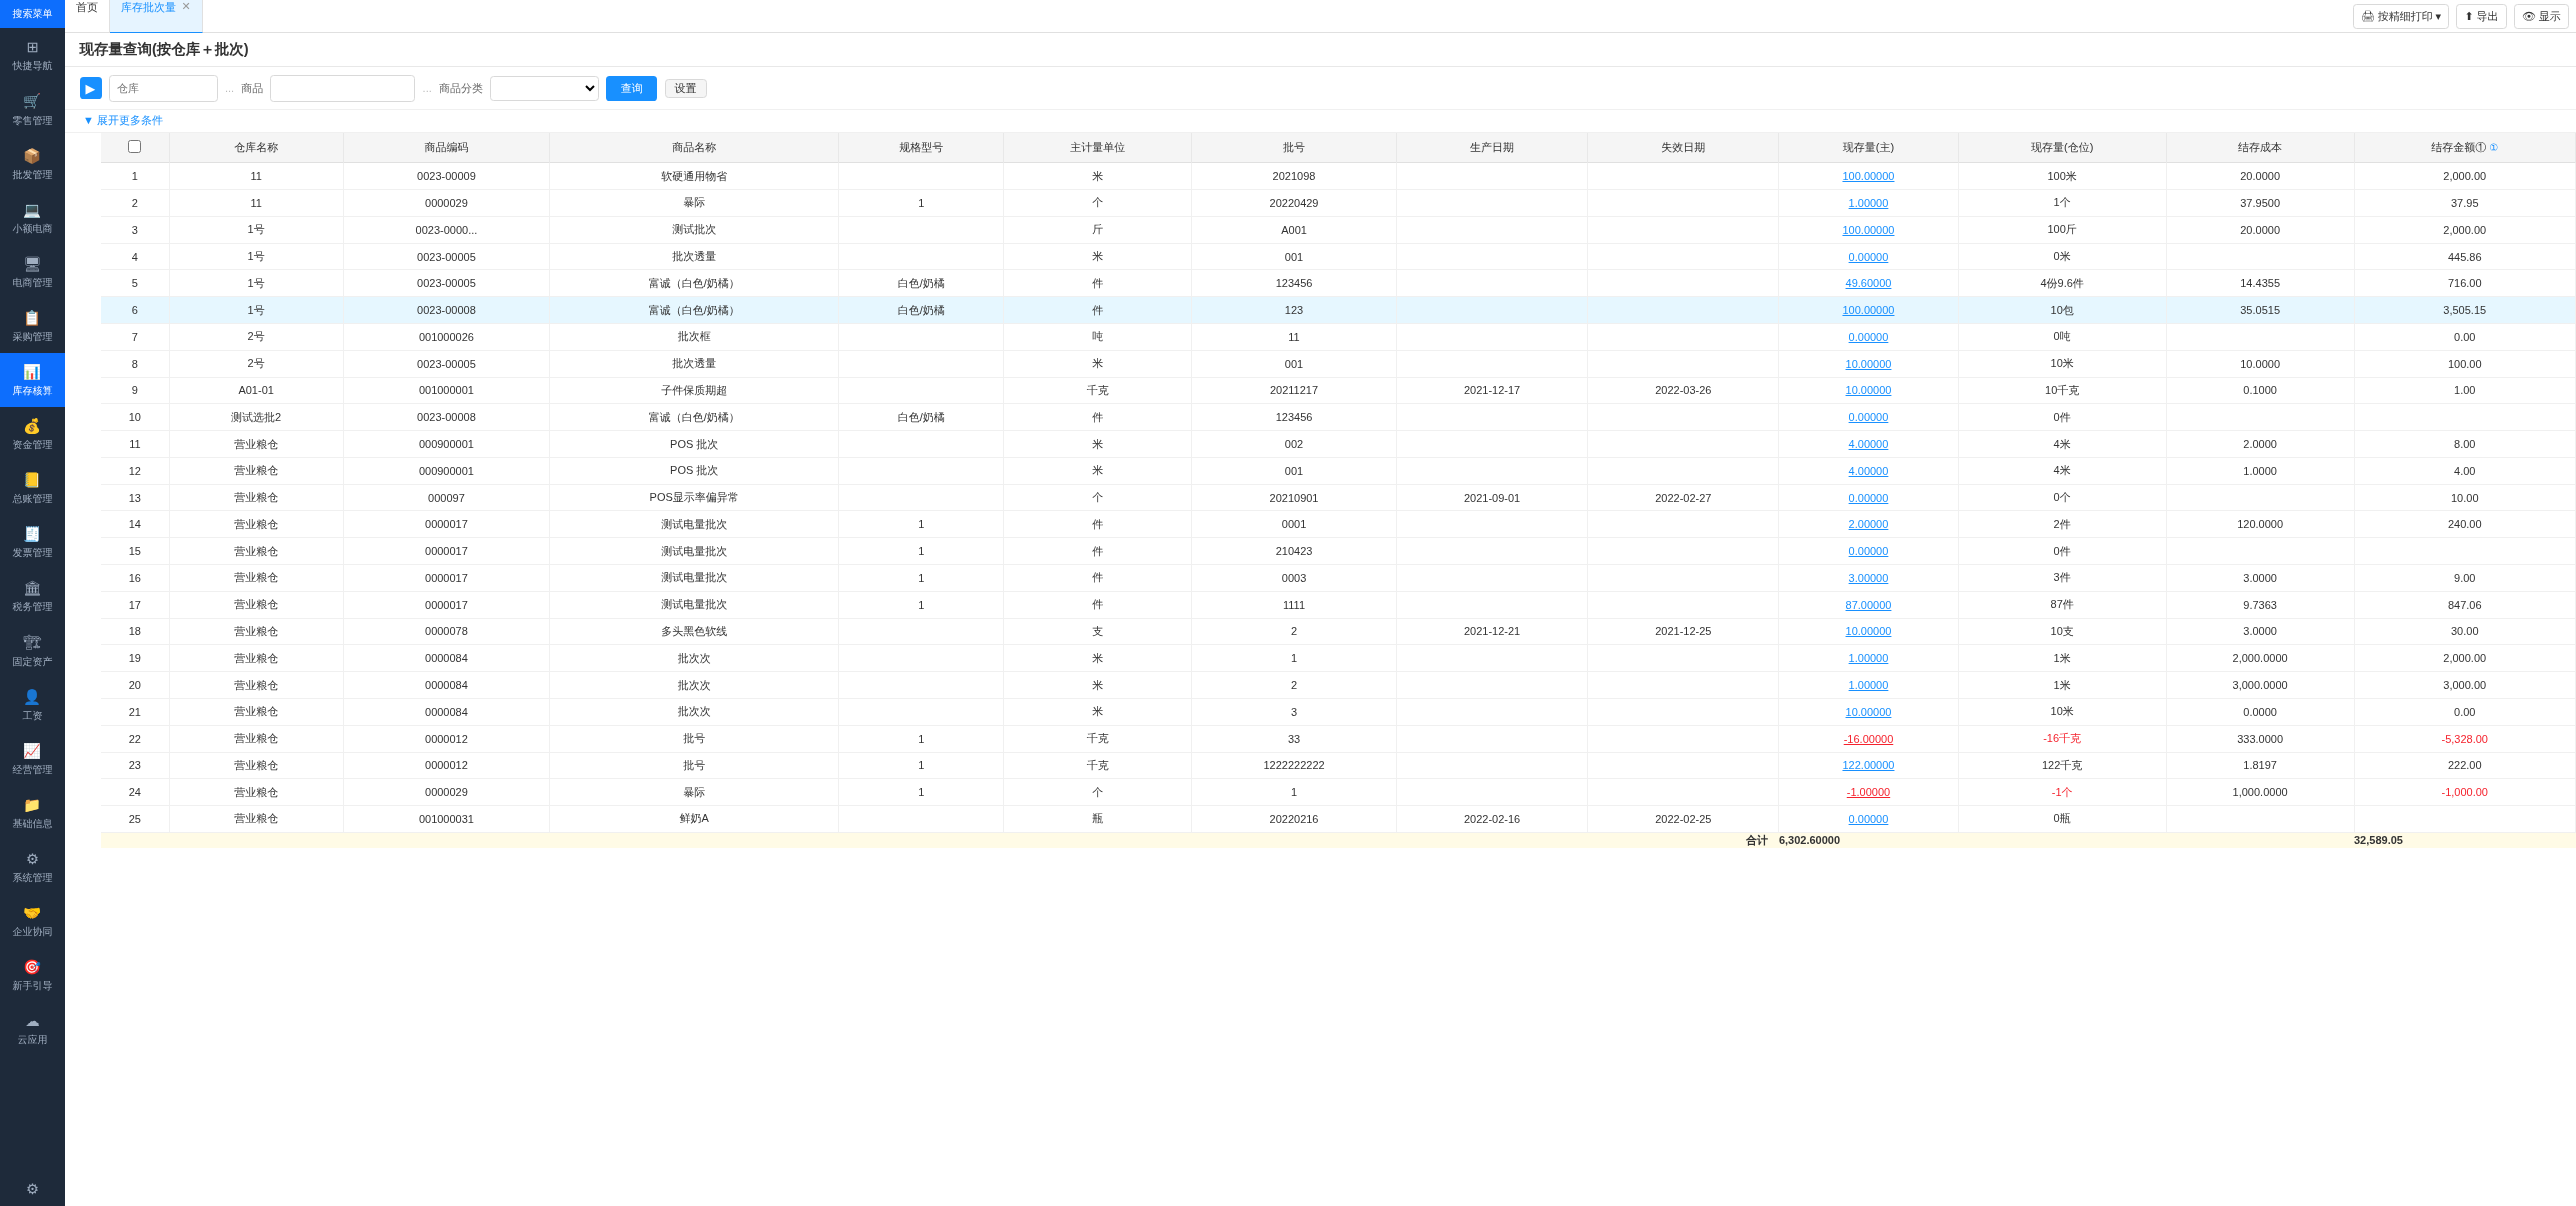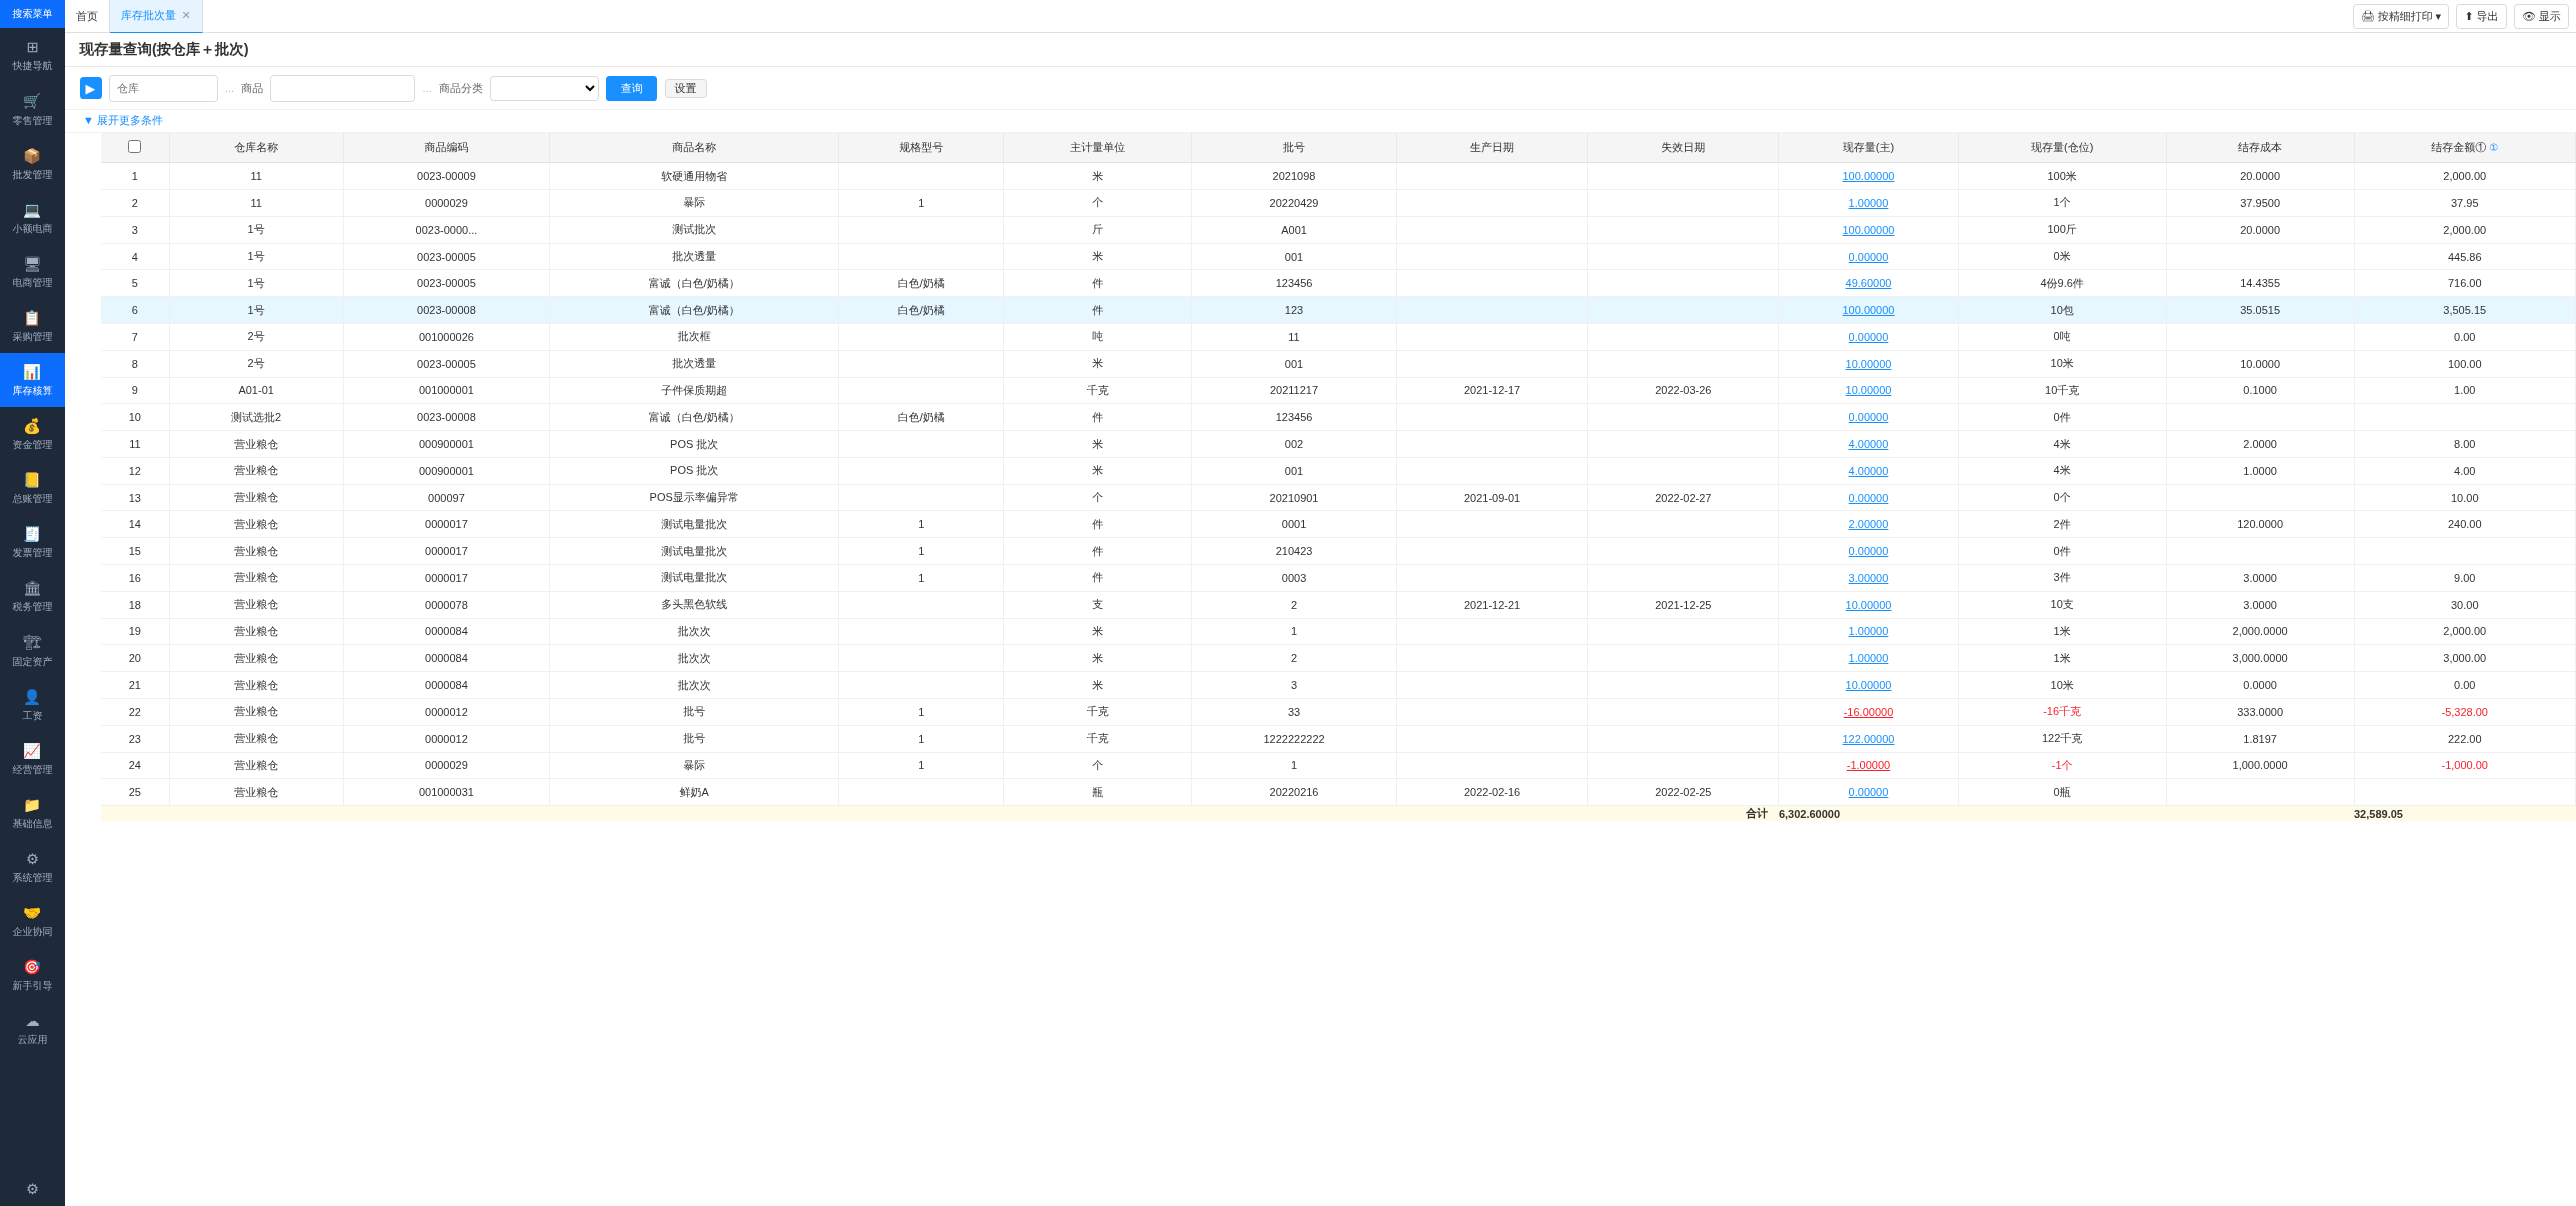--- a/index.html
+++ b/index.html
@@ -62,21 +62,21 @@
       display: flex;
       align-items: center;
       height: 33px;
       padding: 0;
       flex-shrink: 0;
     }
     .topbar-tab {
       height: 33px;
       padding: 0 11px;
       display: flex;
-      align-items: center;
+      align-items: flex-start;
       font-size: 11px;
       cursor: pointer;
       color: #333;
       border-right: 0.9px solid #e0e0e0;
     }
     .topbar-tab.active {
       background: #e6f4ff;
       color: #1890ff;
       border-bottom: 1.8px solid #1890ff;
     }
@@ -651,20 +651,35 @@
     <td>件</td>
     <td>0003</td>
     <td></td>
     <td></td>
     <td class="link-cell">3.00000</td>
     <td class="">3件</td>
     <td>3.0000</td>
     <td class="">9.00</td>
   </tr>
             <tr>
+    <td>17</td>
+    <td>营业粮仓</td>
+    <td>0000017</td>
+    <td>测试电量批次</td>
+    <td>1</td>
+    <td>件</td>
+    <td>1111</td>
+    <td></td>
+    <td></td>
+    <td class="link-cell">87.00000</td>
+    <td class="">87件</td>
+    <td>9.7363</td>
+    <td class="">847.06</td>
+  </tr>
+            <tr>
     <td>18</td>
     <td>营业粮仓</td>
     <td>0000078</td>
     <td>多头黑色软线</td>
     <td></td>
     <td>支</td>
     <td>2</td>
     <td>2021-12-21</td>
     <td>2021-12-25</td>
     <td class="link-cell">10.00000</td>

